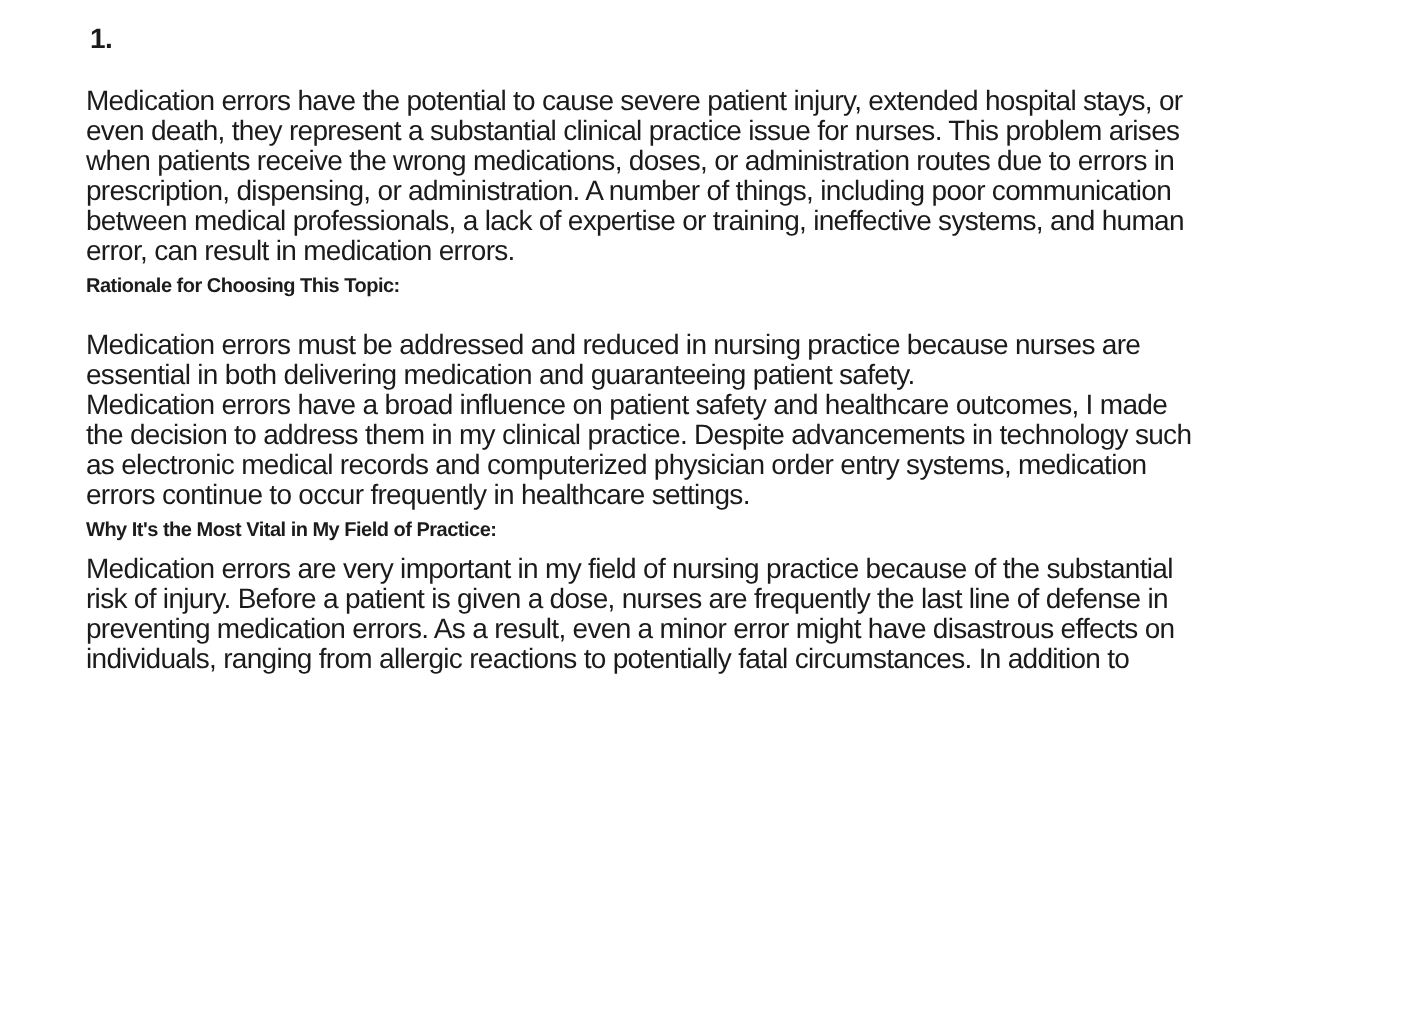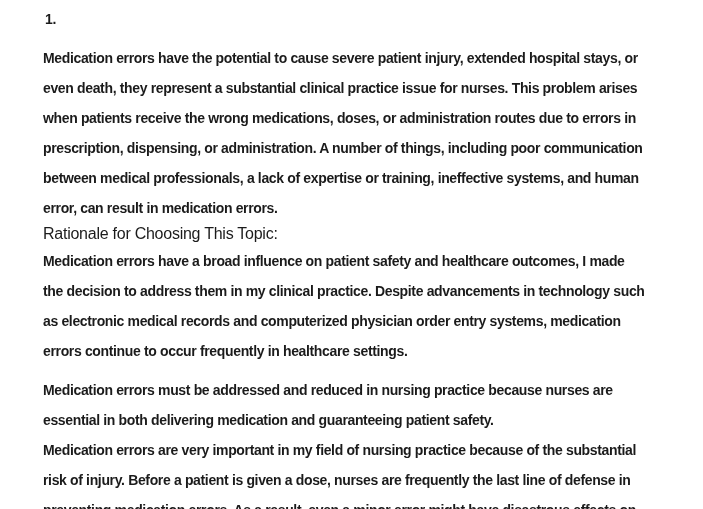--- a/index.html
+++ b/index.html
@@ -38,28 +38,27 @@
     padding-left: 2px;
   }
   .qtext {
     white-space: pre-line;
   }
   
   .para {
     margin: 0;
     white-space: pre-line;
     font-size: 14px;
-    line-height: 30px;
+    line-height: 15px;
     letter-spacing: -0.35px;
-    font-weight: bold;
   }
   .subhead {
     margin: 0;
-    font-weight: normal;
-    font-size: 16px;
+    font-weight: bold;
+    font-size: 10px;
     line-height: 22.5px;
     letter-spacing: -0.25px;
     white-space: pre-line;
   }
   .spaced {
     margin-top: 9px;
   }
 </style>
 </head>
 <body>
@@ -72,27 +71,28 @@
 
   <p class="para">Medication errors have the potential to cause severe patient injury, extended hospital stays, or
 even death, they represent a substantial clinical practice issue for nurses. This problem arises
 when patients receive the wrong medications, doses, or administration routes due to errors in
 prescription, dispensing, or administration. A number of things, including poor communication
 between medical professionals, a lack of expertise or training, ineffective systems, and human
 error, can result in medication errors.</p>
 
   <div class="subhead">Rationale for Choosing This Topic:</div>
 
+  <p class="para spaced">Medication errors must be addressed and reduced in nursing practice because nurses are
+essential in both delivering medication and guaranteeing patient safety.</p>
+
   <p class="para">Medication errors have a broad influence on patient safety and healthcare outcomes, I made
 the decision to address them in my clinical practice. Despite advancements in technology such
 as electronic medical records and computerized physician order entry systems, medication
 errors continue to occur frequently in healthcare settings.</p>
 
-  <p class="para spaced">Medication errors must be addressed and reduced in nursing practice because nurses are
-essential in both delivering medication and guaranteeing patient safety.</p>
-
+  <div class="subhead">Why It's the Most Vital in My Field of Practice:</div>
 
   <p class="para">Medication errors are very important in my field of nursing practice because of the substantial
 risk of injury. Before a patient is given a dose, nurses are frequently the last line of defense in
 preventing medication errors. As a result, even a minor error might have disastrous effects on
 individuals, ranging from allergic reactions to potentially fatal circumstances. In addition to</p>
 
 </div>
 
 </body></html>

